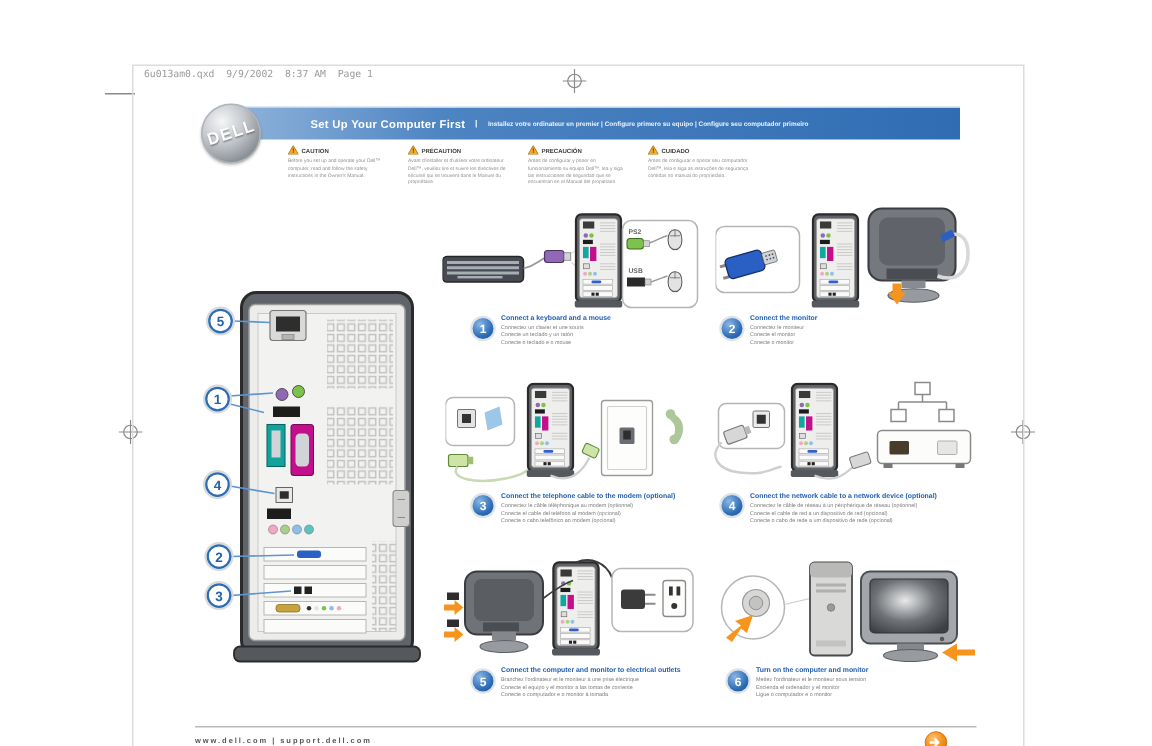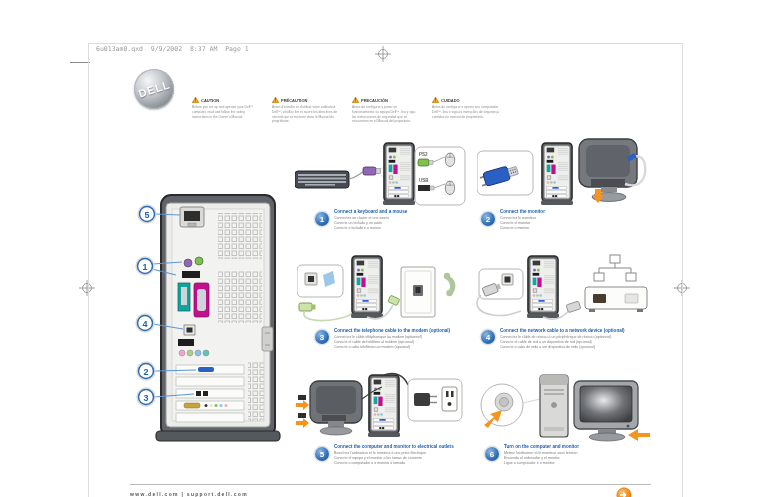--- a/index.html
+++ b/index.html
@@ -110,20 +110,24 @@
     <circle cx="8" cy="8" r="4.5" fill="none" stroke="#8a8a8a" stroke-width="0.8"></circle>
       <path d="M8 0V16M0 8H16" stroke="#8a8a8a" stroke-width="0.8"></path>
   </svg>
   <svg class="abs" style="left:382px;top:473px" width="16" height="16">
     <circle cx="8" cy="8" r="4.5" fill="none" stroke="#8a8a8a" stroke-width="0.8"></circle>
       <path d="M8 0V16M0 8H16" stroke="#8a8a8a" stroke-width="0.8"></path>
   </svg>
 
   <div class="abs page-border"></div>
 
+  <div class="abs header-bar">
+    <span class="header-title">Set Up Your Computer First</span>
+    <span class="header-subtitle">Installez votre ordinateur en premier | Configure primero su equipo | Configure seu computador primeiro</span>
+  </div>
   <div class="abs dell-logo">
     <span class="dell-word">DELL</span>
   </div>
 
   <div class="abs cautions">
     <div class="caution">
       <div class="caution-head">
         <svg width="7" height="6">
             <path d="M3.5 0 L7 6 L0 6 Z" fill="#f9a825" stroke="#7a5200" stroke-width="0.4"></path>
             <text x="3.5" y="5.2" font-size="4.5" text-anchor="middle" fill="#000">!</text>

